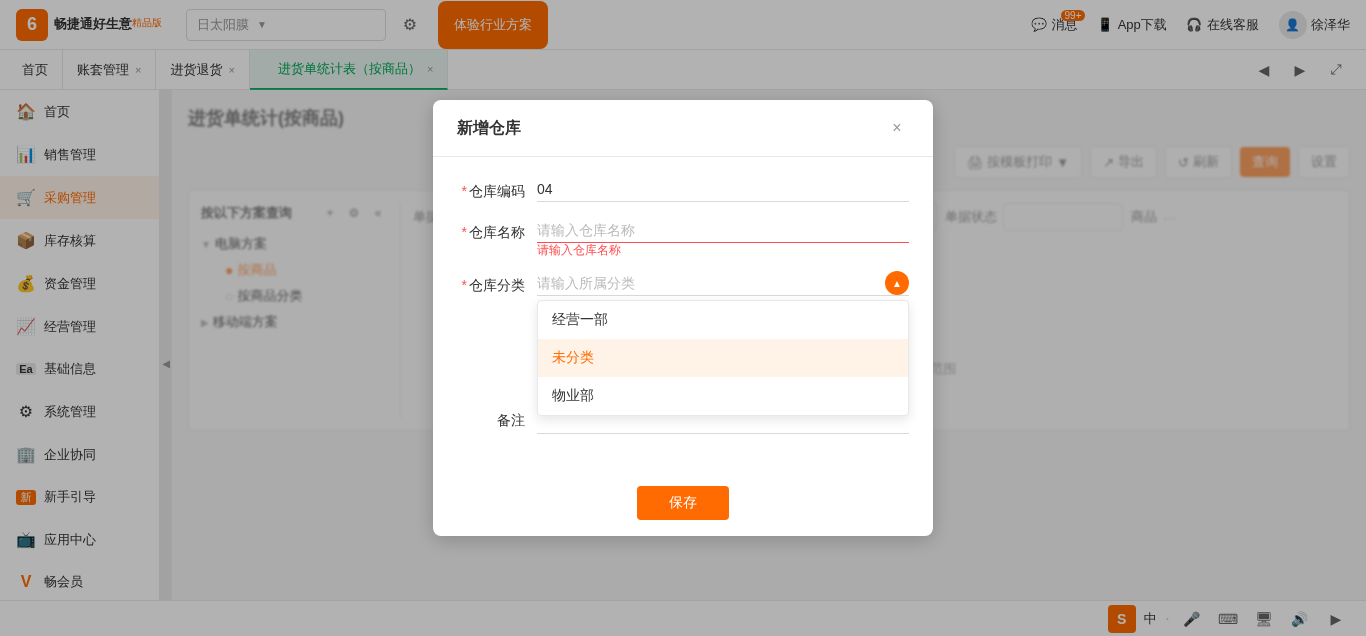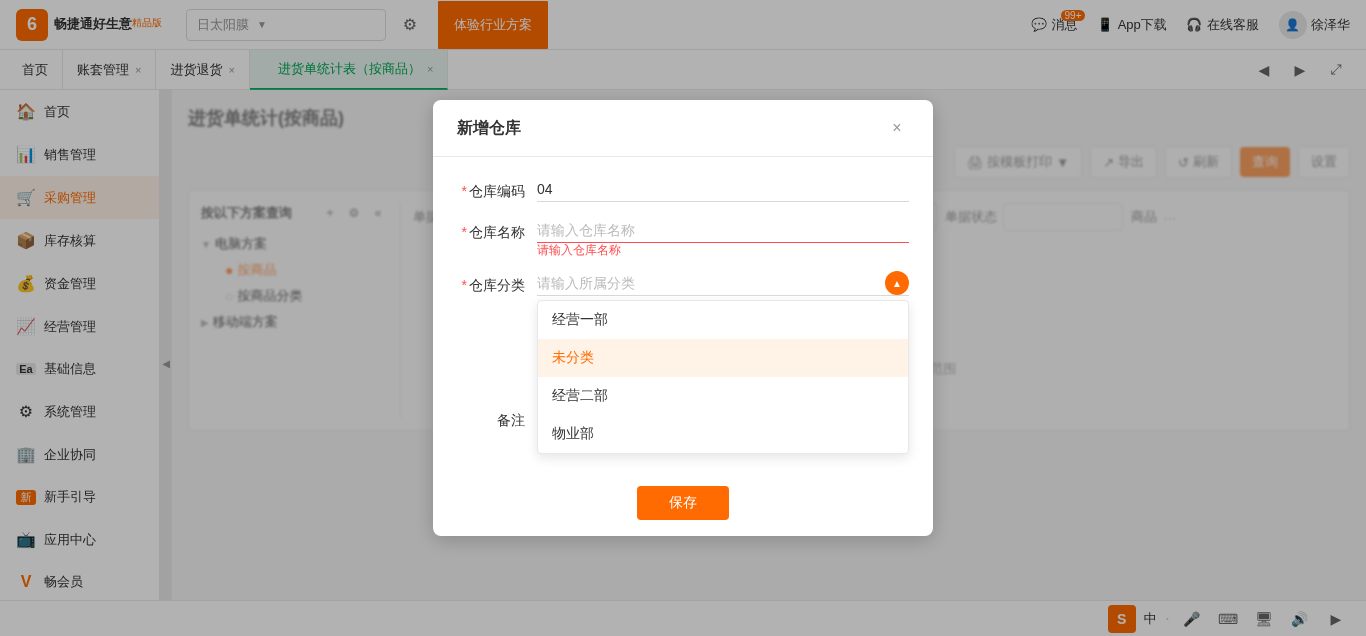--- a/index.html
+++ b/index.html
@@ -64,21 +64,21 @@
       justify-content: center;
       color: #666;
       cursor: pointer;
       font-size: 16px;
       margin-left: 8px;
     }
     .trial-btn {
       background: #ff6b00;
       color: white;
       border: none;
-      border-radius: 1px;
+      border-radius: 8px;
       padding: 15px 16px;
       font-size: 13px;
       cursor: pointer;
       margin-left: 12px;
     }
     .header-right {
       margin-left: auto;
       display: flex;
       align-items: center;
       gap: 20px;
@@ -792,21 +792,20 @@
     <div class="form-row" style="position:relative;">
       <label class="form-label required">仓库分类</label>
       <div class="form-select-container">
         <div class="form-select-input">
           <input type="text" placeholder="请输入所属分类" style="">
           <div class="select-arrow">▲</div>
         </div>
         <div class="dropdown-list">
           <div class="dropdown-item">经营一部</div>
           <div class="dropdown-item selected">未分类</div>
-          <div class="dropdown-item">经营二部</div>
           <div class="dropdown-item">物业部</div>
         </div>
       </div>
     </div>
 
     <div class="form-row" style="margin-top: 110px;">
       <label class="form-label">备注</label>
       <textarea class="form-textarea" style=""></textarea>
     </div>
 

